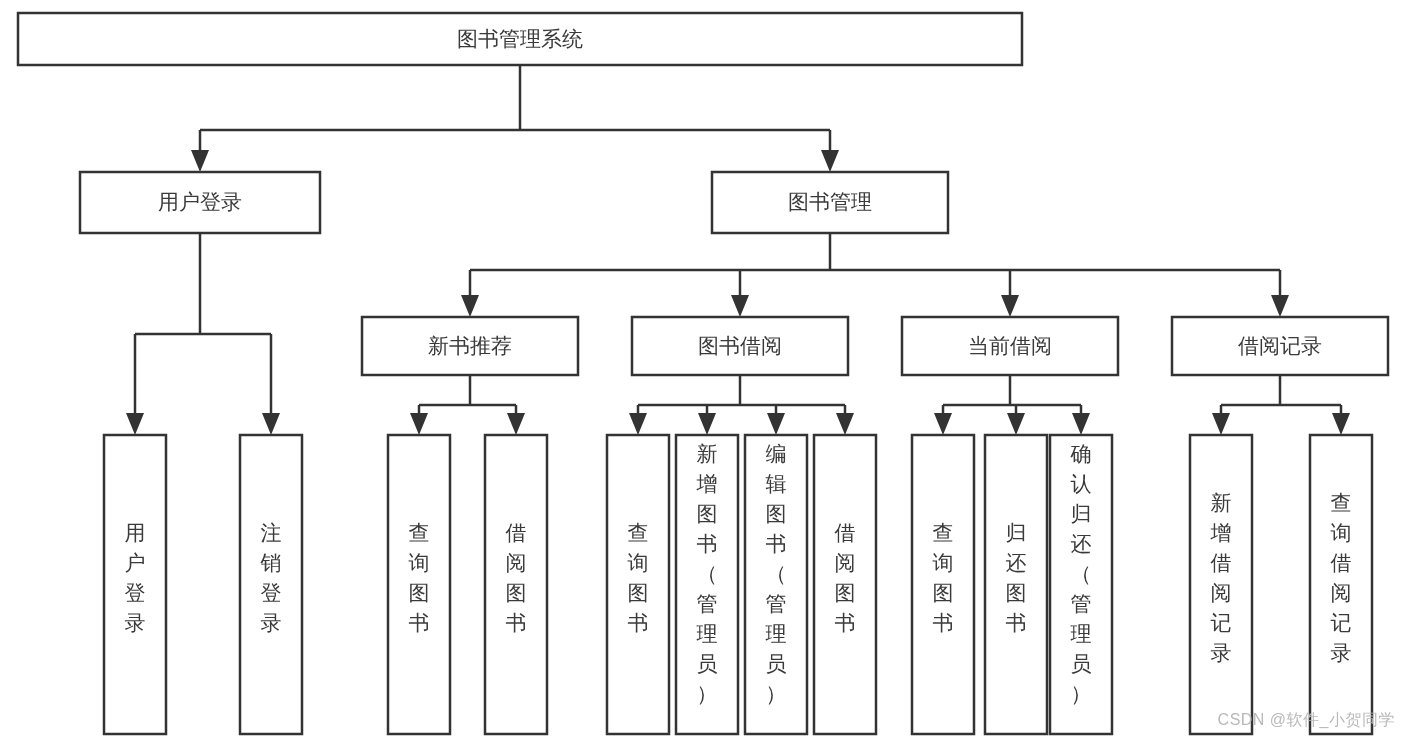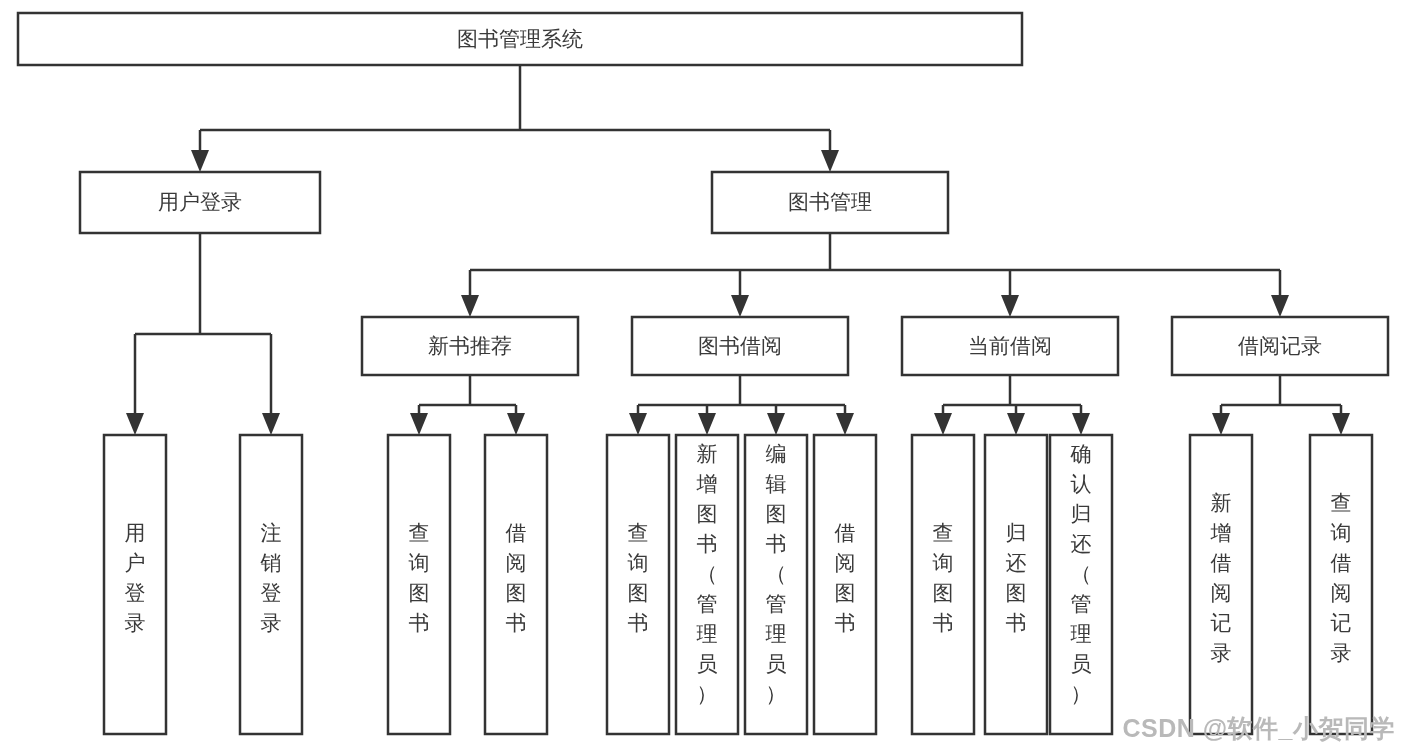--- a/index.html
+++ b/index.html
@@ -48,27 +48,26 @@
   }
   .node-label-vertical {
     fill: #3a3a3a;
     font-family: "Liberation Sans", "DejaVu Sans", sans-serif;
     font-size: 21px;
     text-anchor: middle;
   }
   .watermark-text {
     position: absolute;
     right: 10px;
-    bottom: 2px;
+    bottom: 16px;
     font-family: "Liberation Sans", "DejaVu Sans", sans-serif;
-    font-size: 25px;
+    font-size: 16px;
     color: #b9b9b9;
     white-space: nowrap;
     letter-spacing: 0.5px;
-    font-weight: bold;
   }
 </style>
 </head>
 <body>
 
 <div id="diagram-root">
   <svg id="diagram-svg" viewBox="0 0 1405 747">
     <g id="connectors-layer">
         <line x1="520" y1="65" x2="520" y2="130" class="connector"></line>
         <line x1="200" y1="130" x2="830" y2="130" class="connector"></line>

